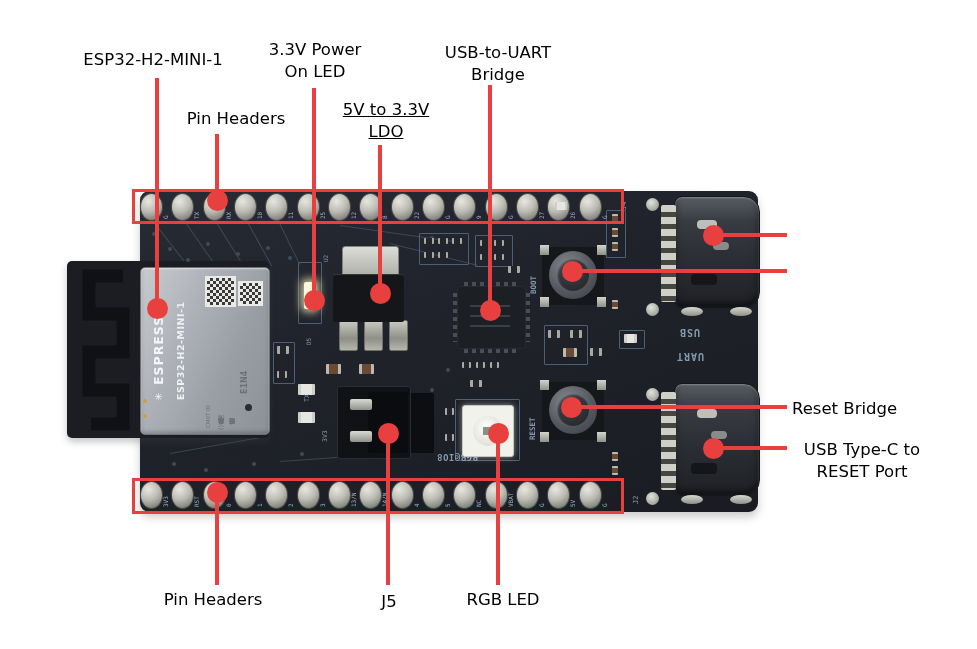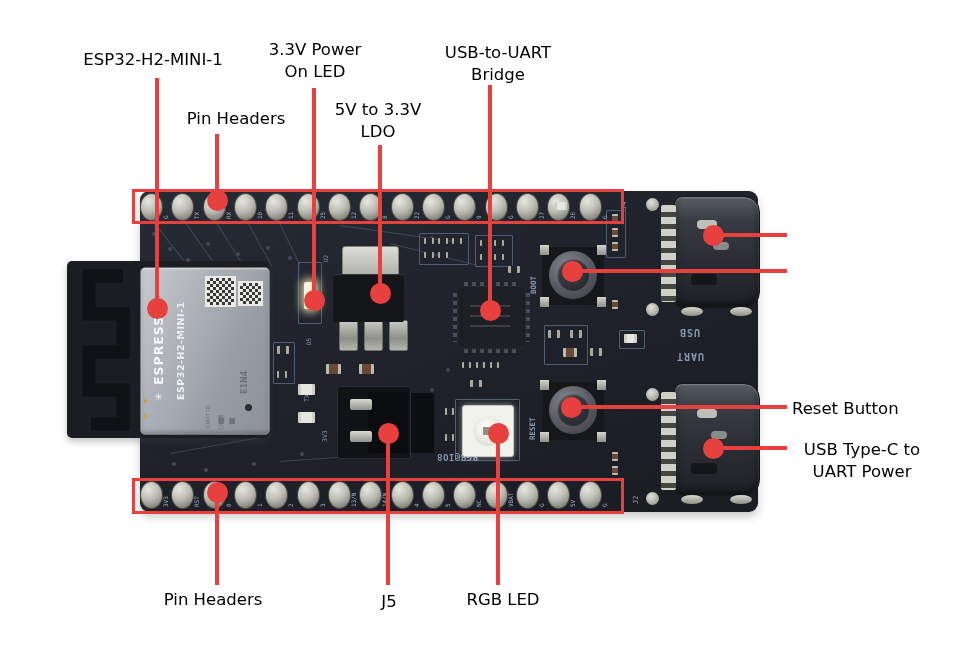--- a/index.html
+++ b/index.html
@@ -463,21 +463,21 @@
   <div class="dot" style="left:377.5px;top:422.5px;"></div>
   <div class="dot" style="left:487.5px;top:422.5px;"></div>
   <div class="dot" style="left:702.5px;top:224.5px;"></div>
   <div class="dot" style="left:561.5px;top:260.5px;"></div>
   <div class="dot" style="left:560.5px;top:396.5px;"></div>
   <div class="dot" style="left:702.5px;top:437.5px;"></div>
 
   <div class="lbl" style="left:70px;top:49px;width:166px;">ESP32-H2-MINI-1</div>
   <div class="lbl" style="left:176px;top:108px;width:120px;">Pin Headers</div>
   <div class="lbl" style="left:250px;top:39px;width:130px;"><span>3.3V Power</span><br><span>On LED</span></div>
-  <div class="lbl" style="left:322px;top:99px;width:112px;"><span>5V to 3.3V</span><br><span>LDO</span></div>
+  <div class="lbl" style="left:330px;top:99px;width:112px;text-decoration:underline;"><span>5V to 3.3V</span><br><span>LDO</span></div>
   <div class="lbl" style="left:432px;top:42px;width:132px;"><span>USB-to-UART</span><br><span>Bridge</span></div>
-  <div class="lbl left" style="left:792px;top:398px;width:170px;">Reset Button</div>
-  <div class="lbl" style="left:788px;top:439px;width:148px;"><span>USB Type-C to</span><br><span>UART Power</span></div>
+  <div class="lbl left" style="left:792px;top:398px;width:170px;">Reset Bridge</div>
+  <div class="lbl" style="left:788px;top:439px;width:148px;"><span>USB Type-C to</span><br><span>RESET Port</span></div>
   <div class="lbl" style="left:152px;top:589px;width:122px;">Pin Headers</div>
   <div class="lbl" style="left:371px;top:591px;width:36px;">J5</div>
   <div class="lbl" style="left:454px;top:589px;width:98px;">RGB LED</div>
 
 </div>
 
 </body></html>

